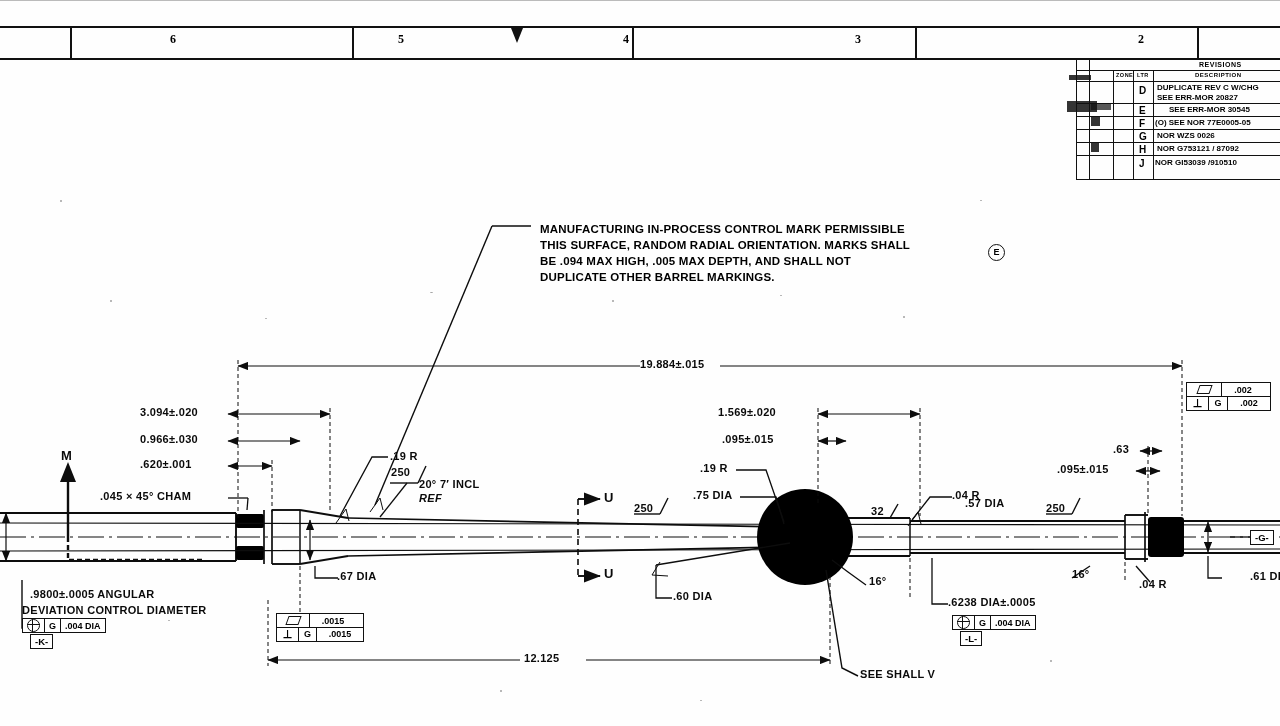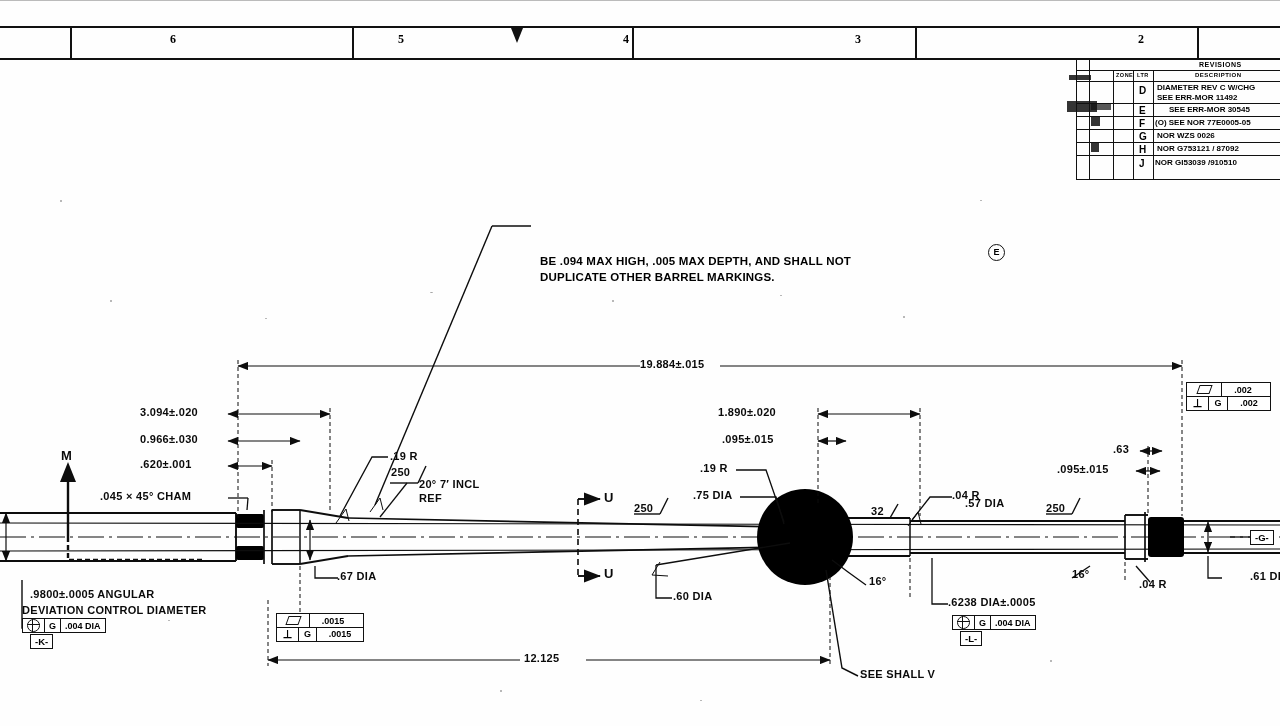--- a/index.html
+++ b/index.html
@@ -100,22 +100,22 @@
     <div class="vline" style="left:36px;top:11px;height:109px;"></div>
     <div class="vline" style="left:56px;top:11px;height:109px;"></div>
     <div class="vline" style="left:76px;top:11px;height:109px;"></div>
 
     <div class="revtitle" style="left:122px;top:2px;">REVISIONS</div>
     <div class="revtitle" style="left:39px;top:13px;font-size:5.5px;">ZONE</div>
     <div class="revtitle" style="left:60px;top:13px;font-size:5.5px;">LTR</div>
     <div class="revtitle" style="left:118px;top:13px;font-size:6px;">DESCRIPTION</div>
 
     <div class="revcell" style="left:62px;top:26px;font-size:10px;">D</div>
-    <div class="revcell" style="left:80px;top:24px;">DIAMETER  REV C  W/CHG</div>
-    <div class="revcell" style="left:80px;top:34px;">SEE ERR-MOR 11492</div>
+    <div class="revcell" style="left:80px;top:24px;">DUPLICATE  REV C  W/CHG</div>
+    <div class="revcell" style="left:80px;top:34px;">SEE ERR-MOR 20827</div>
 
     <div class="revcell" style="left:62px;top:46px;font-size:10px;">E</div>
     <div class="revcell" style="left:92px;top:46px;">SEE ERR-MOR 30545</div>
 
     <div class="revcell" style="left:62px;top:59px;font-size:10px;">F</div>
     <div class="revcell" style="left:78px;top:59px;">(O) SEE NOR 77E0005-05</div>
 
     <div class="revcell" style="left:62px;top:72px;font-size:10px;">G</div>
     <div class="revcell" style="left:80px;top:72px;">NOR WZS 0026</div>
 
@@ -125,20 +125,22 @@
     <div class="revcell" style="left:62px;top:99px;font-size:10px;">J</div>
     <div class="revcell" style="left:78px;top:99px;text-align:right;">NOR GI53039 /910510</div>
 
     <div class="revsmudge" style="left:-8px;top:16px;width:22px;height:5px;"></div>
     <div class="revsmudge" style="left:-10px;top:42px;width:30px;height:11px;"></div>
     <div class="revsmudge" style="left:14px;top:45px;width:20px;height:6px;opacity:.7;"></div>
     <div class="revsmudge" style="left:14px;top:58px;width:9px;height:9px;"></div>
     <div class="revsmudge" style="left:14px;top:84px;width:8px;height:9px;"></div>
   </div>
 
+  <div class="note" style="left:540px;top:222px;">MANUFACTURING IN-PROCESS CONTROL MARK PERMISSIBLE</div>
+  <div class="note" style="left:540px;top:238px;">THIS SURFACE, RANDOM RADIAL ORIENTATION. MARKS SHALL</div>
   <div class="note" style="left:540px;top:254px;">BE .094 MAX HIGH, .005 MAX DEPTH, AND SHALL NOT</div>
   <div class="note" style="left:540px;top:270px;">DUPLICATE OTHER BARREL MARKINGS.</div>
   <div class="circled" style="left:988px;top:244px;">E</div>
 
   <svg class="drawing" viewBox="0 0 1280 726">
     <defs>
       <marker id="ar" markerWidth="9" markerHeight="7" refX="8.5" refY="3.5" orient="auto">
         <polygon points="0 0, 9 3.5, 0 7" fill="#0d0d0d"></polygon>
       </marker>
       <marker id="arL" markerWidth="9" markerHeight="7" refX="0.5" refY="3.5" orient="auto">
@@ -302,30 +304,30 @@
   <div class="txt" style="left:140px;top:406px;">3.094±.020</div>
   <div class="txt" style="left:140px;top:433px;">0.966±.030</div>
   <div class="txt" style="left:140px;top:458px;">.620±.001</div>
   <div class="txt" style="left:100px;top:490px;">.045 × 45° CHAM</div>
 
   <div class="txt lg" style="left:61px;top:448px;">M</div>
 
   <div class="txt" style="left:390px;top:450px;">.19 R</div>
   <div class="txt" style="left:391px;top:466px;">250</div>
   <div class="txt" style="left:419px;top:478px;">20° 7′ INCL</div>
-  <div class="txt" style="left:419px;top:492px;">REF</div>
+  <div class="txt" style="left:419px;top:492px;font-style:italic;">REF</div>
 
   <div class="txt lg" style="left:604px;top:490px;">U</div>
   <div class="txt lg" style="left:604px;top:566px;">U</div>
 
   <div class="txt" style="left:634px;top:502px;">250</div>
 
   <div class="txt" style="left:337px;top:570px;">.67 DIA</div>
 
-  <div class="txt" style="left:718px;top:406px;">1.890±.020</div>
+  <div class="txt" style="left:718px;top:406px;">1.569±.020</div>
   <div class="txt" style="left:722px;top:433px;">.095±.015</div>
   <div class="txt" style="left:700px;top:462px;">.19 R</div>
   <div class="txt" style="left:693px;top:489px;">.75 DIA</div>
 
   <div class="txt" style="left:871px;top:505px;">32</div>
   <div class="txt" style="left:952px;top:489px;">.04 R</div>
   <div class="txt" style="left:965px;top:497px;">.57 DIA</div>
 
   <div class="txt" style="left:673px;top:590px;">.60 DIA</div>
   <div class="txt" style="left:869px;top:575px;">16°</div>

